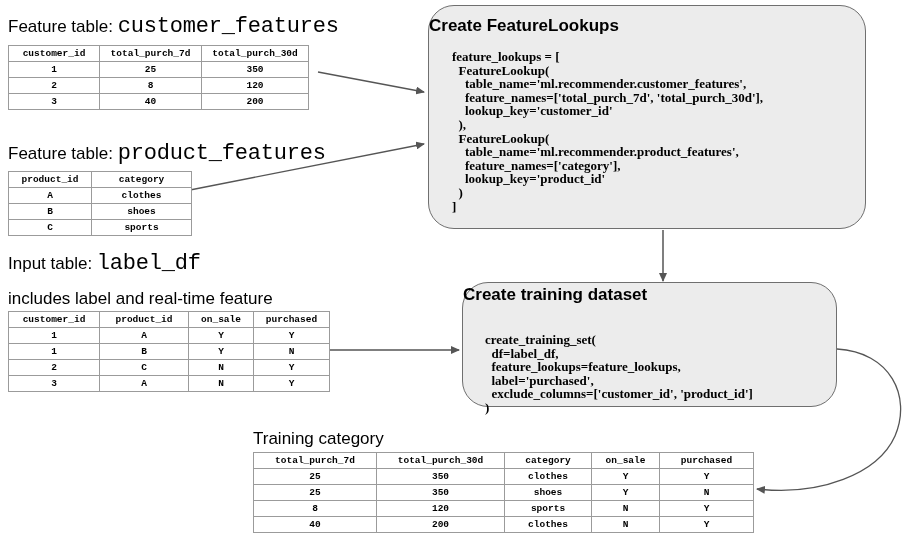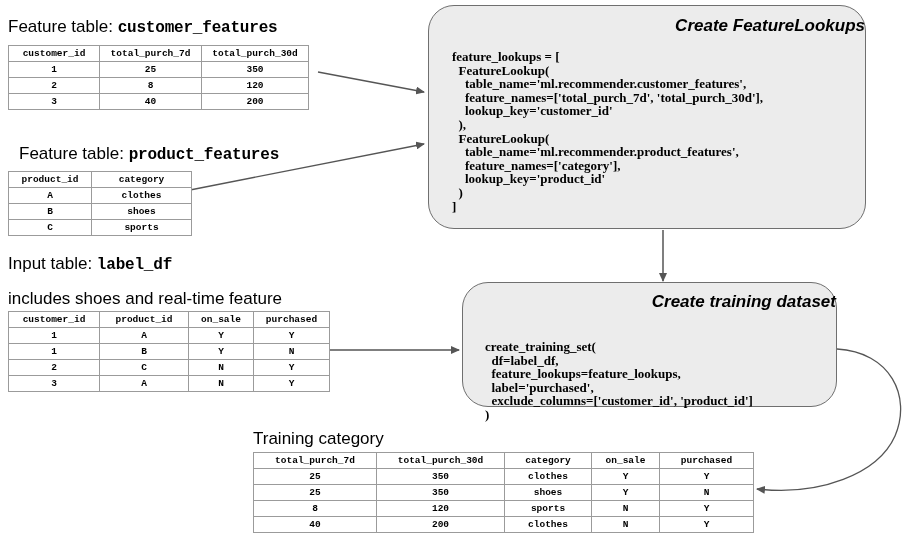--- a/index.html
+++ b/index.html
@@ -14,22 +14,22 @@
   
   .caption{
     font-family:"Liberation Sans", sans-serif;
     font-size:17px;
     line-height:21px;
     color:#000;
     white-space:nowrap;
   }
   .caption .mono{
     font-family:"Liberation Mono","DejaVu Sans Mono",monospace;
-    font-weight:bold;
-    font-size:16px;
+    font-weight:normal;
+    font-size:22px;
     letter-spacing:-0.2px;
   }
 
   
   table.dtab{
     border-collapse:collapse;
     font-family:"Liberation Mono","DejaVu Sans Mono",monospace;
     font-size:9.5px;
     font-weight:bold;
     background:#fff;
@@ -49,27 +49,26 @@
   table.dtab td{ font-weight:bold; }
 
   
   .codebox{
     background:#ececec;
     border:1px solid #6f6f6f;
     border-radius:26px;
     box-sizing:border-box;
   }
   .boxtitle{
-    text-align:right;
+    text-align:left;
     font-family:"Liberation Sans", sans-serif;
     font-weight:bold;
     font-size:17px;
     color:#000;
     white-space:nowrap;
-    font-style:italic;
   }
   pre.code{
     margin:0;
     font-family:Liberation Serif, serif;
     font-size:13px;
     line-height:13.6px;
     font-weight:bold;
     color:#000;
     white-space:pre;
   }
@@ -124,21 +123,21 @@
       <td>120</td>
     </tr>
     <tr>
       <td>3</td>
       <td>40</td>
       <td>200</td>
     </tr>
   </tbody>
 </table>
 
-<div class="abs caption" style="left:19px;top:143px;">
+<div class="abs caption" style="left:8px;top:143px;">
   <span>Feature table: </span><span class="mono">product_features</span>
 </div>
 
 <table class="dtab abs" style="left:8px;top:171px;">
   <thead>
     <tr>
       <th style="width:82px;">product_id</th>
       <th style="width:99px;">category</th>
     </tr>
   </thead>
@@ -154,21 +153,21 @@
     <tr>
       <td>C</td>
       <td>sports</td>
     </tr>
   </tbody>
 </table>
 
 <div class="abs caption" style="left:8px;top:253px;">
   <span>Input table: </span><span class="mono">label_df</span>
 </div>
-<div class="abs caption" style="left:8px;top:288px;">includes shoes and real-time feature</div>
+<div class="abs caption" style="left:8px;top:288px;">includes label and real-time feature</div>
 
 <table class="dtab abs" style="left:8px;top:311px;">
   <thead>
     <tr>
       <th style="width:90px;">customer_id</th>
       <th style="width:88px;">product_id</th>
       <th style="width:64px;">on_sale</th>
       <th style="width:75px;">purchased</th>
     </tr>
   </thead>
@@ -210,21 +209,21 @@
   ),
   FeatureLookup(
     table_name='ml.recommender.product_features',
     feature_names=['category'],
     lookup_key='product_id'
   )
 ]</pre>
 </div>
 
 <div class="abs codebox" style="left:462px;top:282px;width:375px;height:125px;">
-  <div class="boxtitle" style="margin-top:9px;">Create training dataset</div>
+  <div class="boxtitle" style="margin-top:2px;">Create training dataset</div>
   <pre class="code" style="margin-left:22px;margin-top:28px;">create_training_set(
   df=label_df,
   feature_lookups=feature_lookups,
   label='purchased',
   exclude_columns=['customer_id', 'product_id']
 )</pre>
 </div>
 
 <div class="abs caption" style="left:253px;top:428px;">Training category</div>
 

